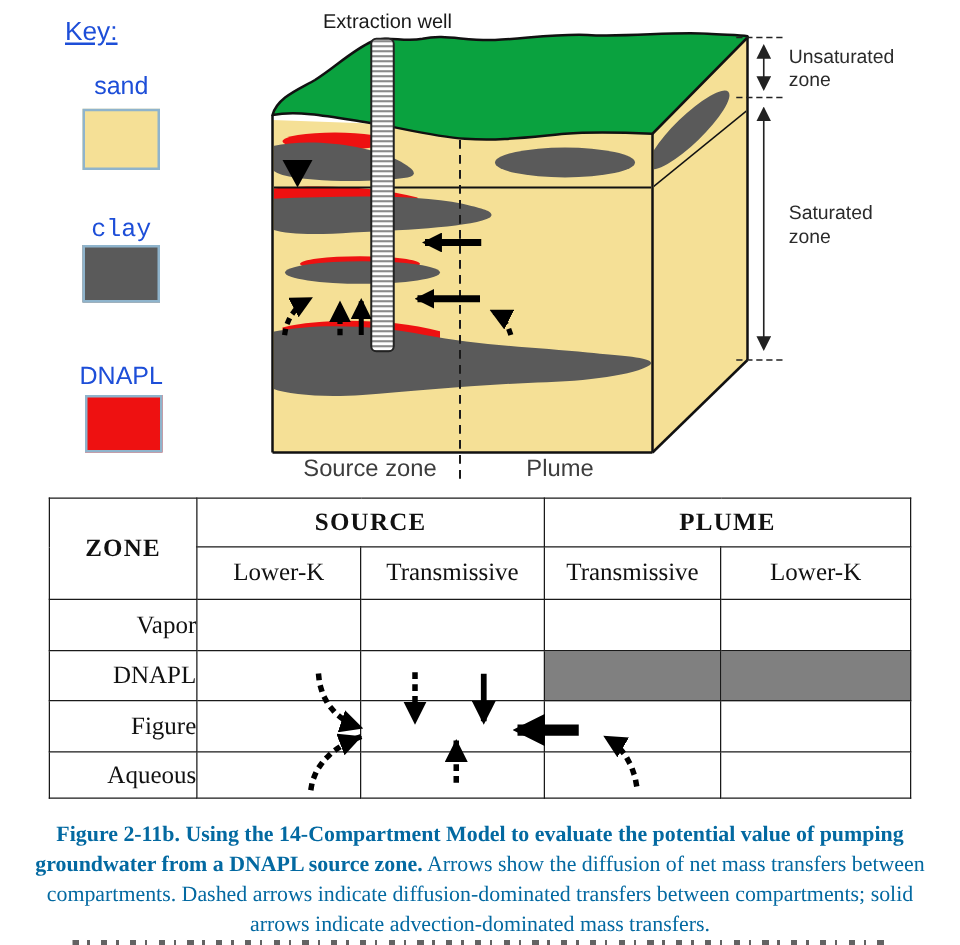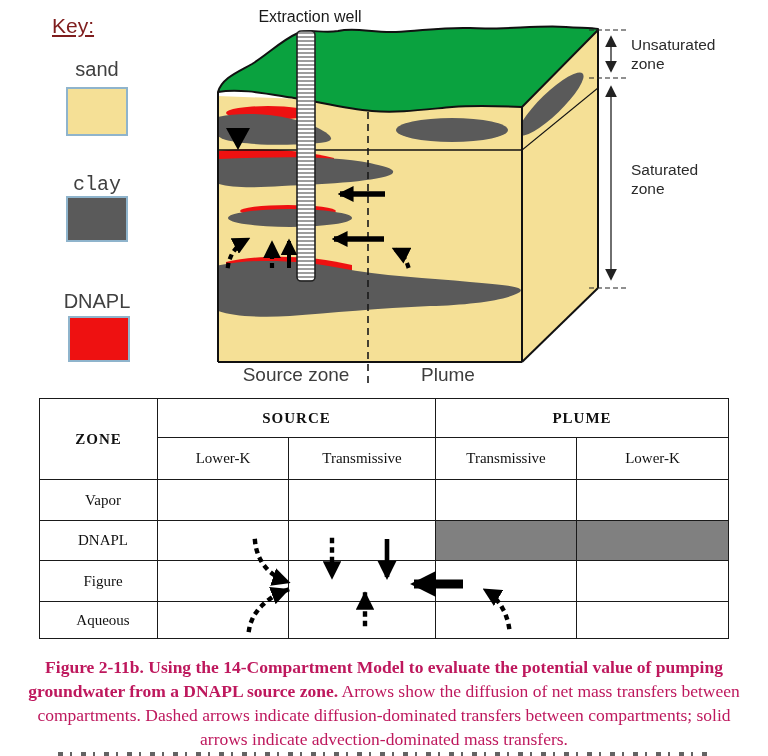--- a/index.html
+++ b/index.html
@@ -1,46 +1,46 @@
 <!DOCTYPE html>
 <html><head>
 <meta charset="utf-8">
 <style>
   html,body{margin:0;padding:0;background:#fff;}
   #page{position:relative;width:768px;height:756px;background:#ffffff;overflow:hidden;
         font-family:"Liberation Sans",sans-serif;}
   
-  .key-title{position:absolute;left:52px;top:14px;font-size:21px;color:#7f1d1d;
+  .key-title{position:absolute;left:52px;top:14px;font-size:21px;color:#1d4ed8;
              text-decoration:underline;}
-  .key-label{position:absolute;font-size:20px;color:#404040;text-align:center;}
+  .key-label{position:absolute;font-size:20px;color:#1d4ed8;text-align:center;}
   .key-swatch{position:absolute;border:2px solid #8fb4cc;}
   .sw-sand{background:#f5e096;}
   .sw-clay{background:#5a5a5a;}
   .sw-dnapl{background:#ee1111;}
   
   #vector{position:absolute;left:0;top:0;z-index:5;pointer-events:none;}
   
   #ctable{position:absolute;left:39px;top:398px;z-index:1;border-collapse:collapse;
           font-family:"Liberation Serif",serif;color:#111;}
-  #ctable td{border:1.6px solid #1a1a1a;font-size:15px;text-align:center;
+  #ctable td{border:1.6px solid #1a1a1a;font-size:20px;text-align:center;
              vertical-align:middle;padding:0;}
   #ctable tr.h1 td{height:38px;font-weight:bold;letter-spacing:1px;}
   #ctable tr.h2 td{height:41px;}
   #ctable td.zone{font-weight:bold;letter-spacing:1px;}
   #ctable tr.r1 td{height:40px;}
   #ctable tr.r2 td{height:39px;}
   #ctable tr.r3 td{height:40px;}
   #ctable tr.r4 td{height:36px;}
-  #ctable td.rl{text-align:center;padding-left:9px;font-weight:normal;}
+  #ctable td.rl{text-align:right;padding-left:9px;font-weight:normal;}
   #ctable td.gray{background:#808080;}
   #ctable td.gray + td.gray{border-left-color:#808080;}
   
   .caption{position:absolute;left:24px;top:655px;width:720px;margin:0;z-index:1;
            font-family:"Liberation Serif",serif;font-size:17.5px;line-height:1.38;
-           text-align:center;color:#be185d;}
+           text-align:center;color:#0369a1;}
   .caption strong{font-weight:bold;}
   
   .crop-line{position:absolute;left:58px;top:752px;width:650px;height:4px;overflow:hidden;
      background:repeating-linear-gradient(90deg,#3c3c3c 0 5px,transparent 5px 12px,
                 #3c3c3c 12px 14px,transparent 14px 23px);opacity:.8;}
 </style>
 </head>
 <body>
 
 <div id="page">

